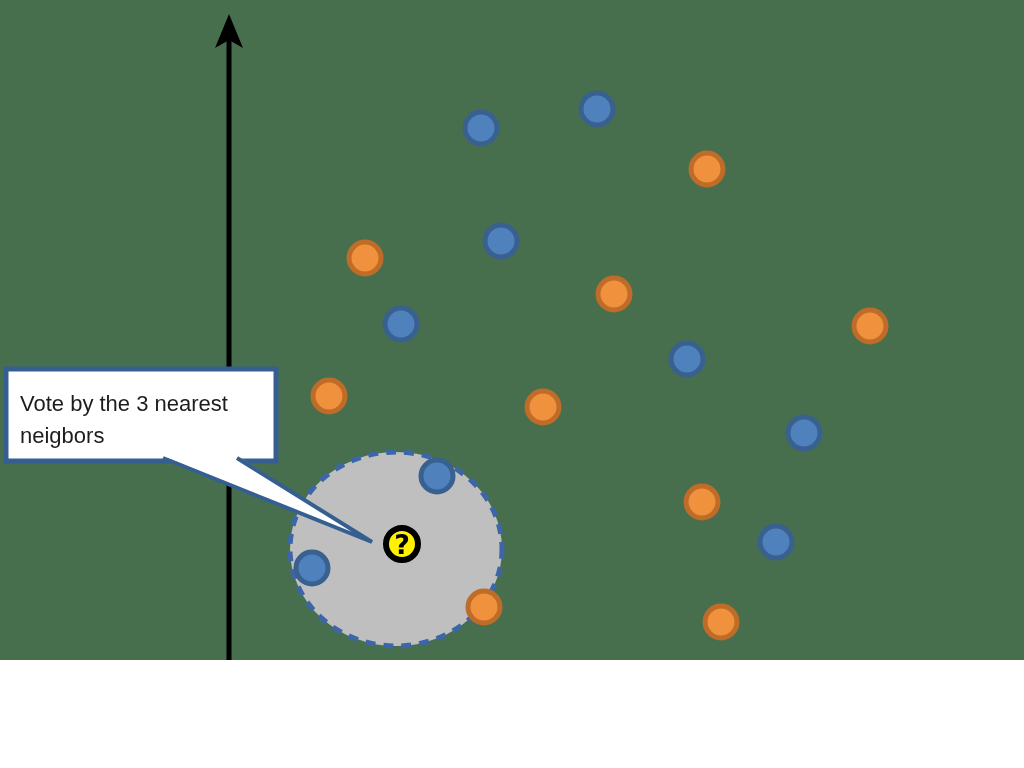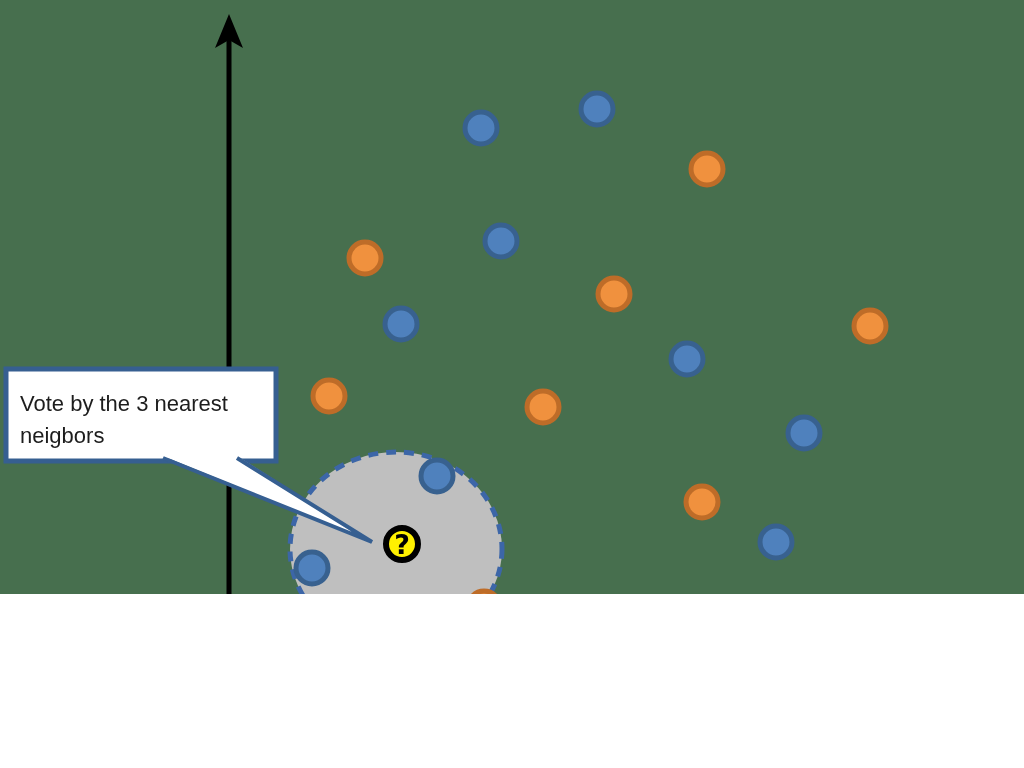--- a/index.html
+++ b/index.html
@@ -1,18 +1,18 @@
 <!DOCTYPE html>
 <html><head>
 <meta charset="utf-8">
 <style>
   html,body{margin:0;padding:0;}
   .stage{
     position:relative;
-    width:1024px;height:594px;
+    width:1024px;height:660px;
     overflow:hidden;
     font-family:"Liberation Sans",sans-serif;
   }
   svg{position:absolute;left:0;top:0;}
   .callout-text{
     font-family:"Liberation Sans",sans-serif;
     font-size:22px;
     fill:#1d1d1d;
   }
   .query-label{

